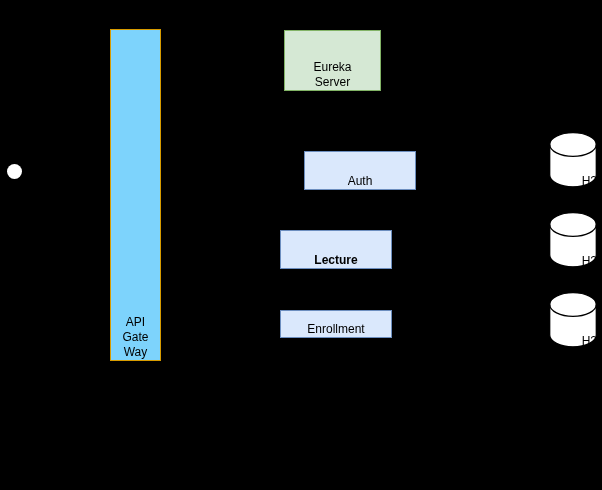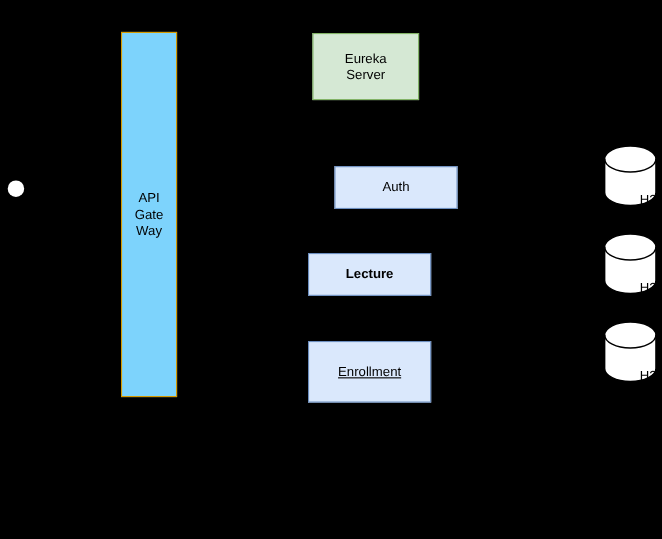--- a/index.html
+++ b/index.html
@@ -14,21 +14,21 @@
     background: #000000;
     overflow: hidden;
     font-family: "Liberation Sans", sans-serif;
     font-size: 12px;
     color: #000000;
   }
   .node {
     position: absolute;
     box-sizing: border-box;
     display: flex;
-    align-items: center;
+    align-items: flex-end;
     justify-content: center;
     text-align: center;
   }
   .node .label {
     white-space: pre-line;
     line-height: 15px;
   }
   #client-dot {
     position: absolute;
     left: 7px;
@@ -56,21 +56,21 @@
   }
   .service {
     left: 280px;
     width: 112px;
     height: 39px;
     background: #dae8fc;
     border: 1px solid #6c8ebf;
   }
   #service-auth       { top: 151px; margin-left: 24px; }
   #service-lecture    { top: 230px; font-weight: bold; }
-  #service-enrollment { top: 310px; height: 56px; text-decoration: underline; }
+  #service-enrollment { top: 310px; height: 28px; }
   .db {
     position: absolute;
     left: 549px;
     width: 48px;
     height: 56px;
   }
   #db-1 { top: 132px; }
   #db-2 { top: 212px; }
   #db-3 { top: 292px; }
   .db svg {

